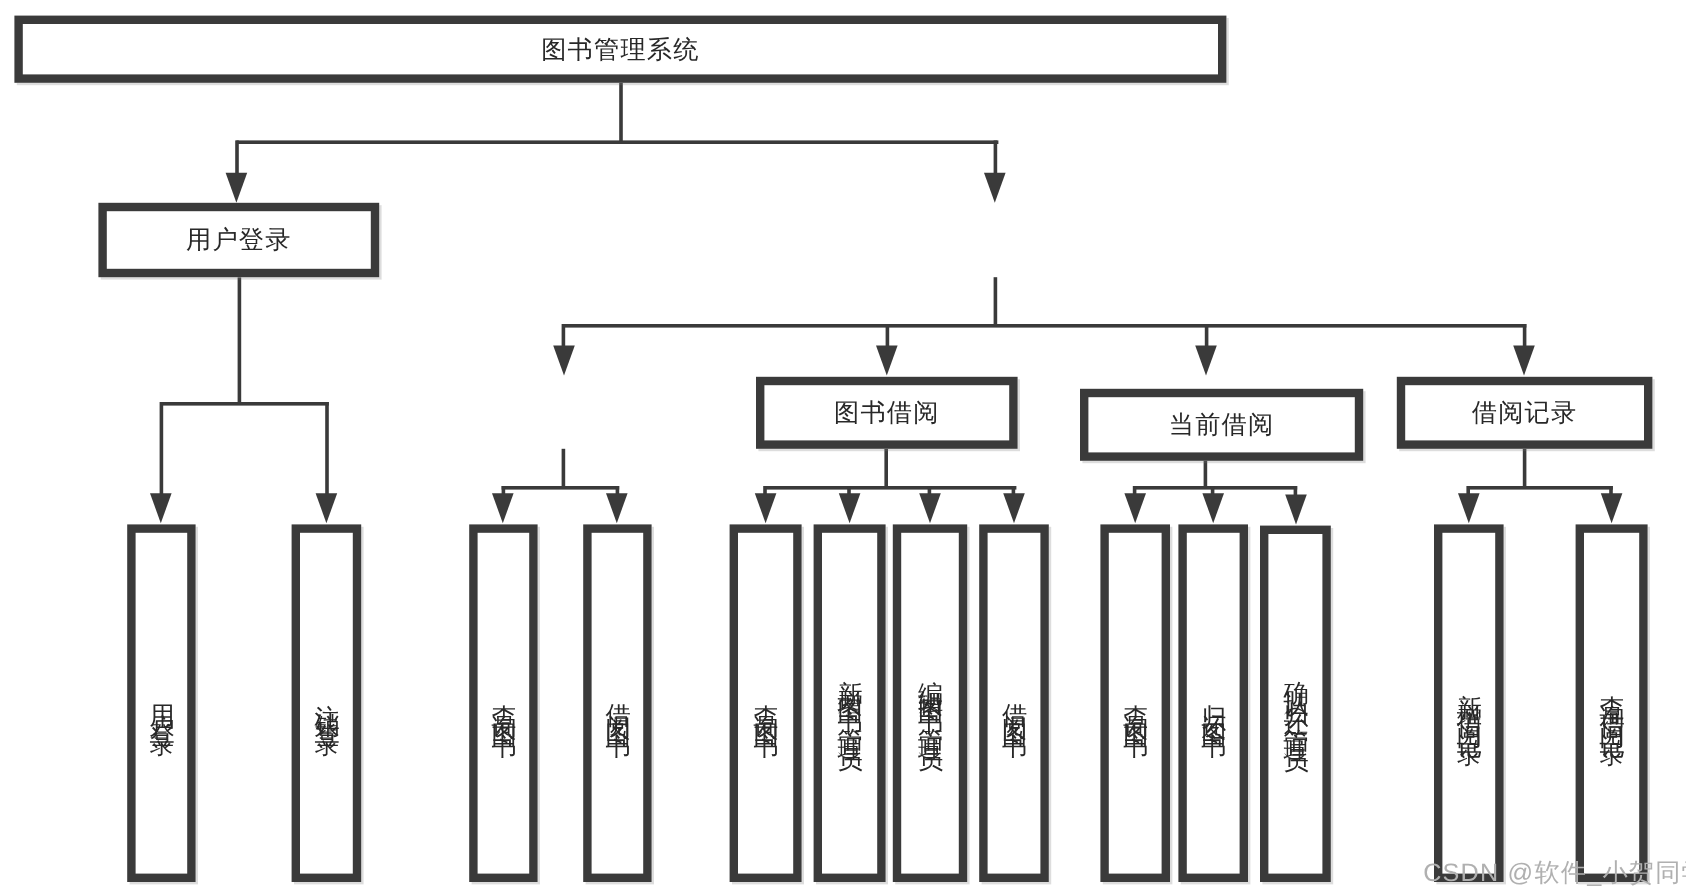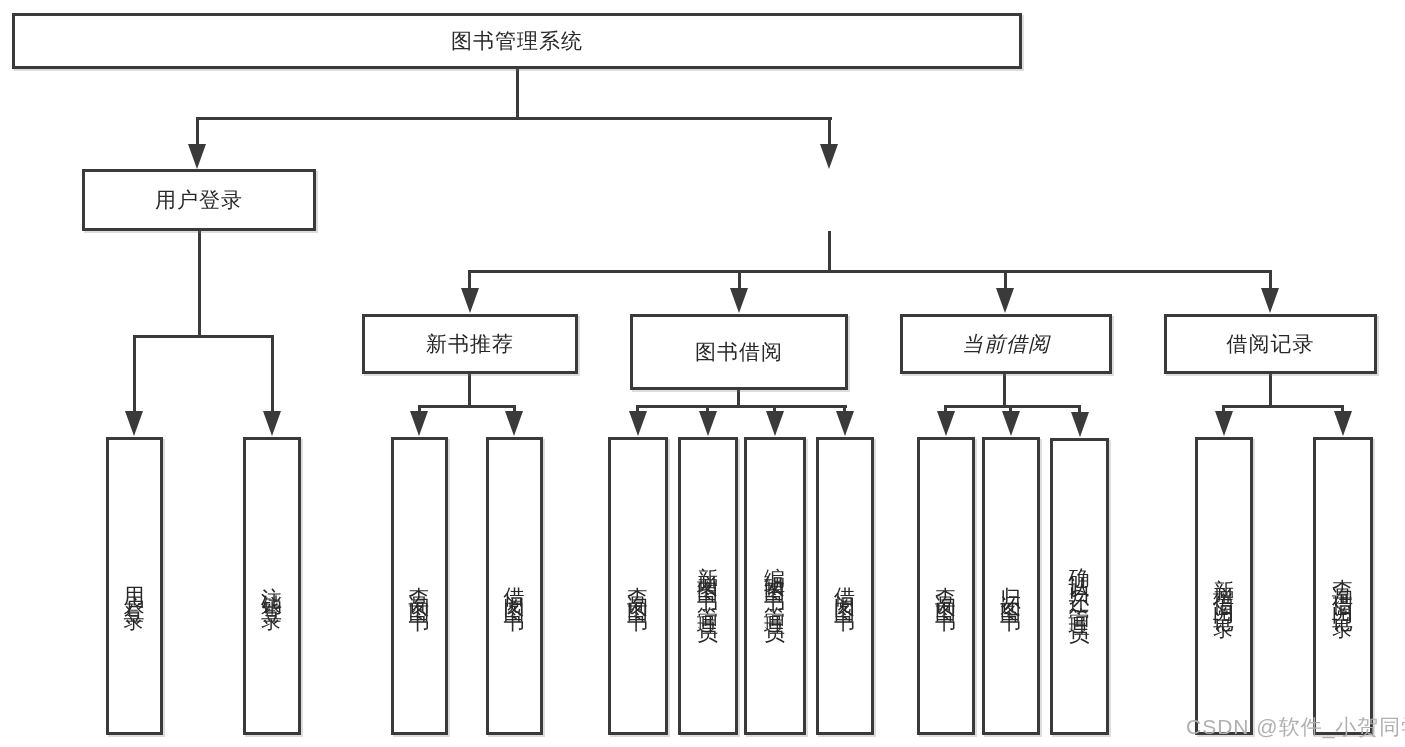--- a/index.html
+++ b/index.html
@@ -11,21 +11,21 @@
   }
   #canvas {
     position: relative;
     width: 1405px; height: 747px;
     background: #ffffff;
   }
   .box {
     position: absolute;
     box-sizing: border-box;
     background: #ffffff;
-    border: 3px solid #ec4899;
+    border: 7px solid #ec4899;
     box-shadow: 2px 2px 0 rgba(120,120,120,0.25);
     display: flex;
     align-items: center;
     justify-content: center;
     color: #282828;
     font-size: 21px;
     letter-spacing: 1px;
     z-index: 2;
   }
   .vbox span {
@@ -63,27 +63,24 @@
 <div id="canvas">
 
   <div class="box" style="left: 12px; top: 13px; width: 1010px; height: 56px; border-color: rgb(58, 58, 58); color: rgb(40, 40, 40);">
     <span>图书管理系统</span>
   </div>
 
   <div class="box" style="left: 82px; top: 169px; width: 234px; height: 62px; border-color: rgb(58, 58, 58); color: rgb(40, 40, 40);">
     <span>用户登录</span>
   </div>
 
-  <div class="box" style="left: 362px; top: 314px; width: 216px; height: 60px; border-color: rgb(58, 58, 58); color: rgb(40, 40, 40);">
-    <span>新书推荐</span>
-  </div>
-  <div class="box" style="left: 630px; top: 314px; width: 218px; height: 76px; border-color: rgb(58, 58, 58); color: rgb(40, 40, 40);">
+  <div class="box" style="left: 630px; top: 314px; width: 218px; height: 60px; border-color: rgb(58, 58, 58); color: rgb(40, 40, 40);">
     <span>图书借阅</span>
   </div>
-  <div class="box" style="left: 900px; top: 314px; width: 212px; height: 60px; border-color: rgb(58, 58, 58); color: rgb(40, 40, 40); font-style: italic;">
+  <div class="box" style="left: 900px; top: 324px; width: 236px; height: 60px; border-color: rgb(58, 58, 58); color: rgb(40, 40, 40);">
     <span>当前借阅</span>
   </div>
   <div class="box" style="left: 1164px; top: 314px; width: 213px; height: 60px; border-color: rgb(58, 58, 58); color: rgb(40, 40, 40);">
     <span>借阅记录</span>
   </div>
 
   <div class="box vbox" style="left: 106px; top: 437px; width: 57px; height: 298px; border-color: rgb(58, 58, 58); color: rgb(40, 40, 40);">
     <span>用户登录</span>
   </div>
   <div class="box vbox" style="left: 243px; top: 437px; width: 58px; height: 298px; border-color: rgb(58, 58, 58); color: rgb(40, 40, 40);">

